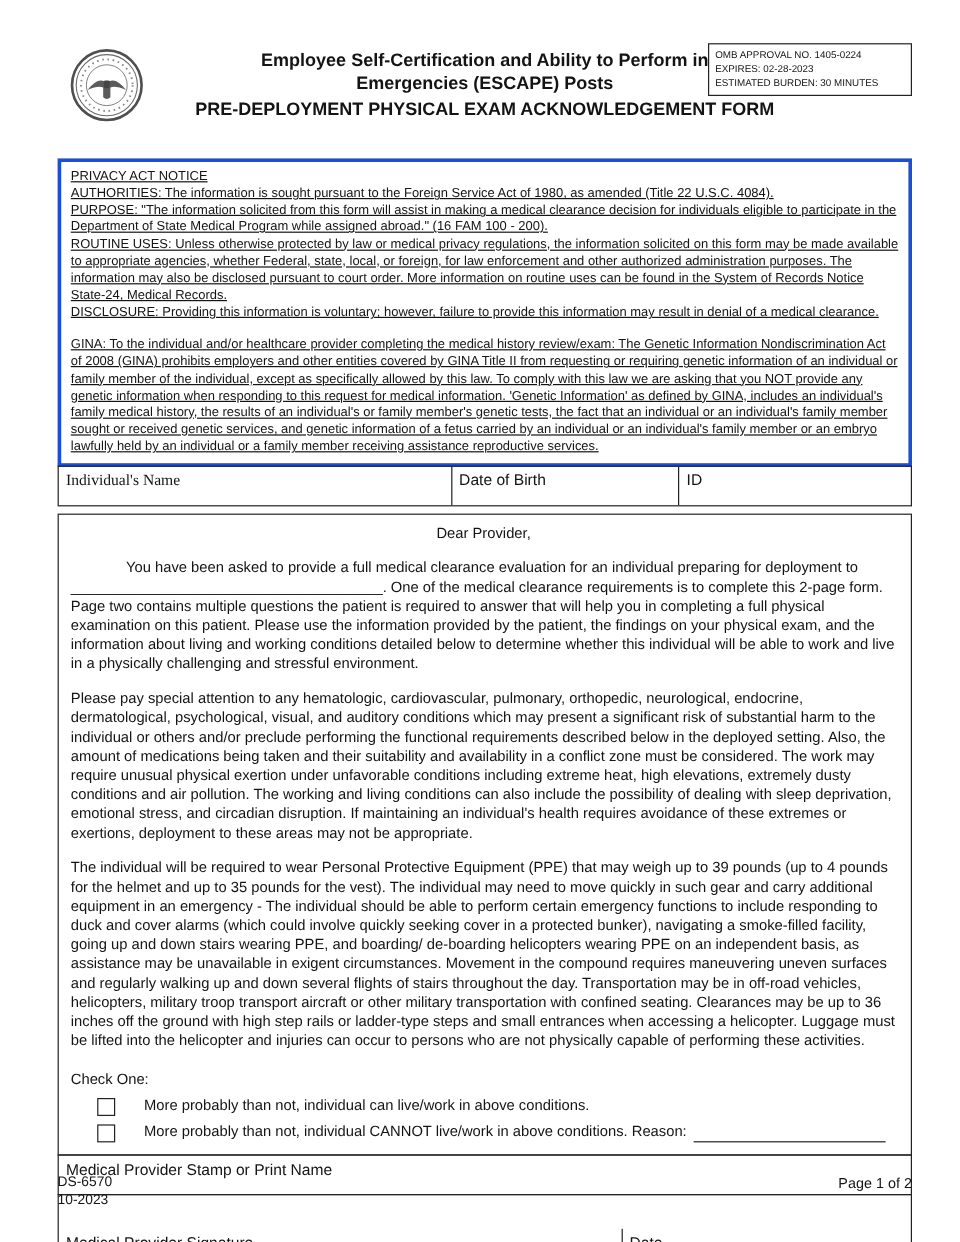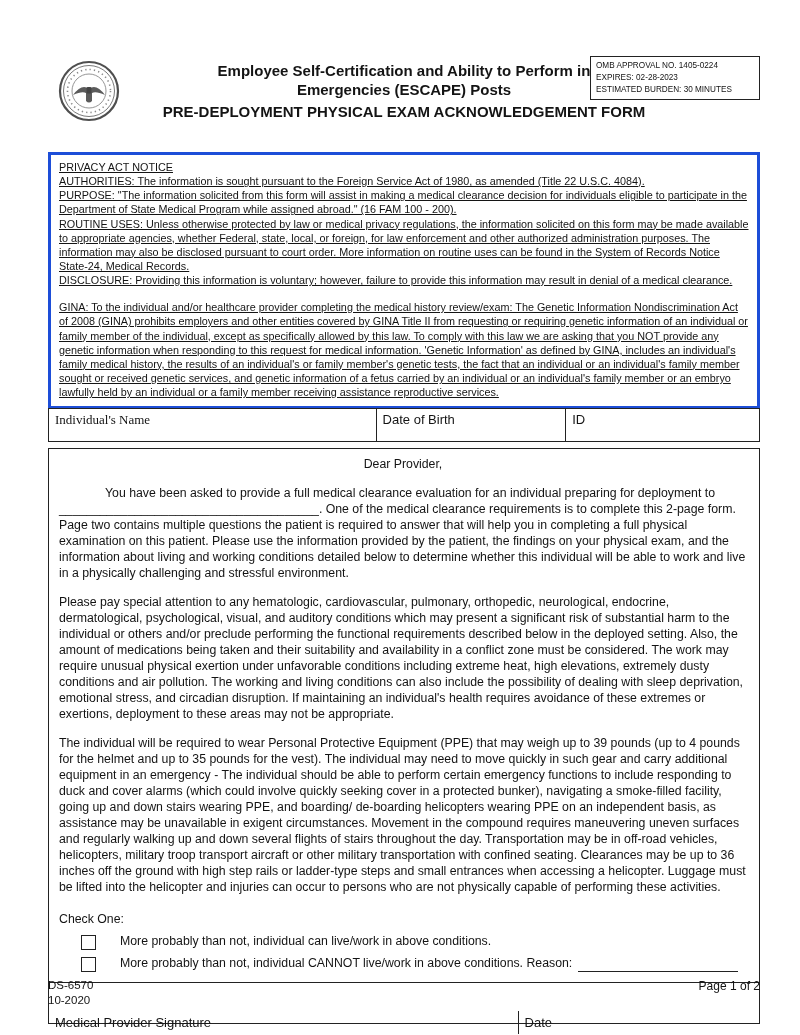--- a/index.html
+++ b/index.html
@@ -5,21 +5,21 @@
   html, body { margin: 0; padding: 0; background: #ffffff; }
   body {
     width: 800px; height: 1035px; overflow: hidden;
     font-family: "Liberation Sans", sans-serif;
     color: #141414;
     -webkit-font-smoothing: antialiased;
   }
   .page {
     position: relative; box-sizing: border-box;
     width: 800px; height: 1035px;
-    padding: 56px 40px 0 48px;
+    padding: 36px 40px 0 48px;
   }
   .content { width: 712px; }
 
   
   .form-header { position: relative; min-height: 86px; }
   .seal { position: absolute; left: 10px; top: 4px; width: 62px; height: 62px; }
   .title-block { width: 560px; margin: 0 auto; text-align: center; padding-top: 6px; }
   .form-title {
     font-size: 15px; font-weight: bold; line-height: 1.25;
     max-width: 440px; margin: 0 auto;
@@ -148,32 +148,35 @@
         <span class="checkbox"></span>
         <span>More probably than not, individual can live/work in above conditions.</span>
       </div>
       <div class="check-row">
         <span class="checkbox"></span>
         <span>More probably than not, individual CANNOT live/work in above conditions.  Reason:</span>
         <span class="reason-line"></span>
       </div>
     </div>
 
+    <div class="stamp-row">
+      <span>Medical Provider Stamp or Print Name</span>
+    </div>
 
     <div class="signature-row">
       <div class="signature-cell">
         <span>Medical Provider Signature</span>
       </div>
       <div class="signature-cell date">
         <span>Date</span>
       </div>
     </div>
 
   </div>
 
   <div class="form-footer">
     <div>
       <div>DS-6570</div>
-      <div>10-2020</div>
+      <div>10-2023</div>
     </div>
     <div class="page-indicator">Page 1 of 2</div>
   </div>
 </div>
 
 </body></html>

